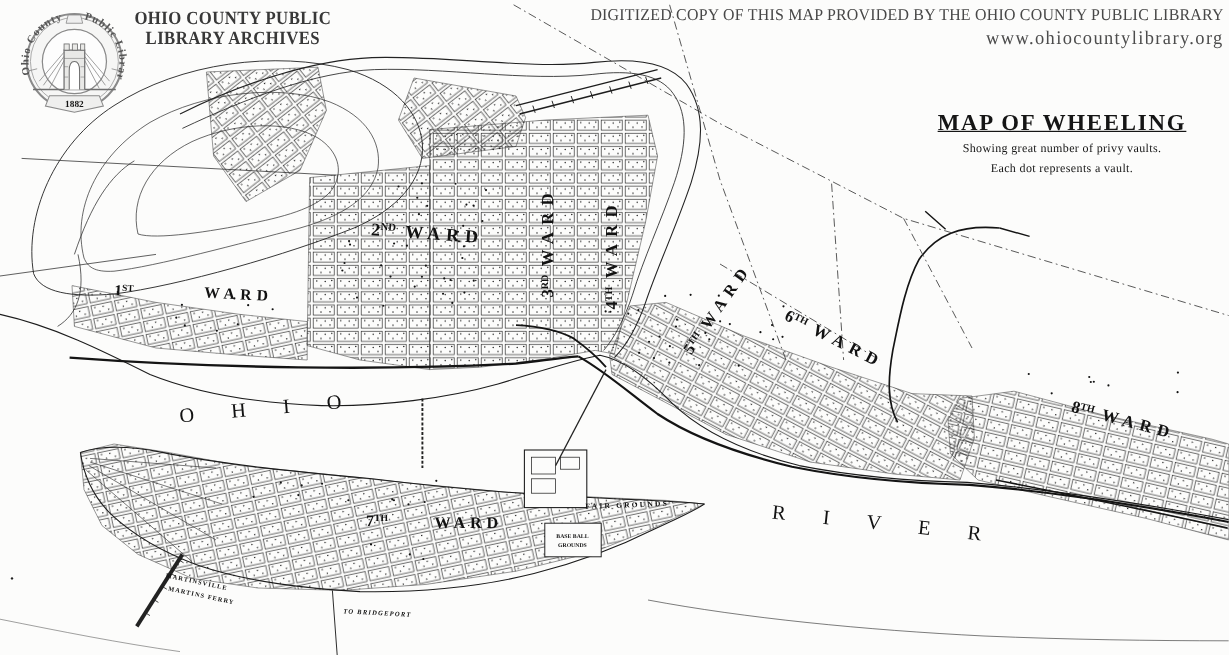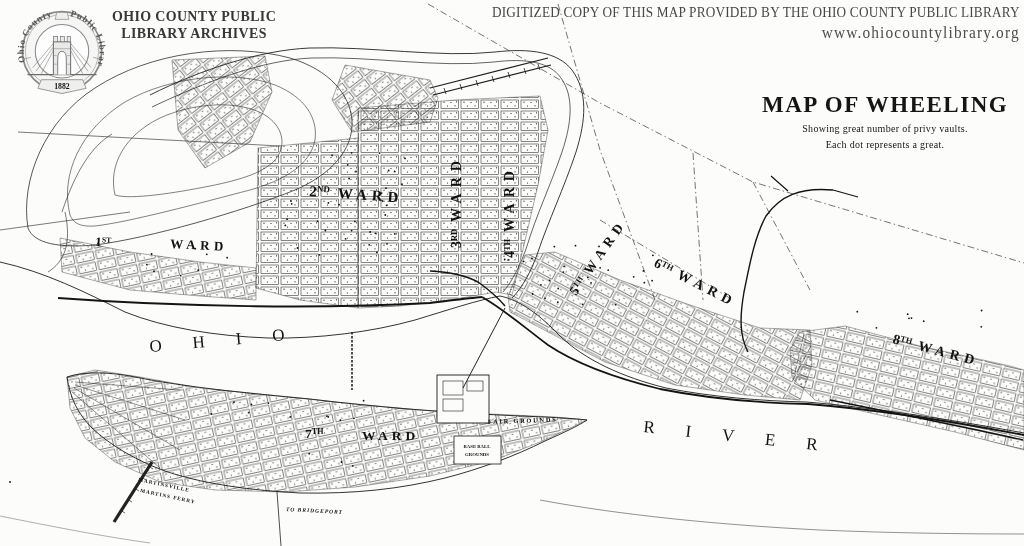--- a/index.html
+++ b/index.html
@@ -8,21 +8,21 @@
   .stage{position:absolute;inset:0;}
   
   .archives{position:absolute;left:112px;top:7px;color:#383838;
     font-size:15.5px;font-weight:bold;letter-spacing:.4px;line-height:1.12;
     text-align:center;transform:scaleX(.9);transform-origin:left top;white-space:nowrap;}
   .credit{position:absolute;right:4px;top:5px;text-align:right;color:#474747;
     transform:scaleX(.96);transform-origin:right top;}
   .credit .l1{font-size:13.8px;letter-spacing:.2px;white-space:nowrap;}
   .credit .l2{font-size:16px;letter-spacing:1.2px;margin-top:3px;color:#4c4c4c;}
   .titleblock{position:absolute;left:762px;top:92px;width:246px;text-align:center;color:#151515;}
-  .titleblock .t{font-size:23px;font-weight:bold;letter-spacing:1.5px;white-space:nowrap;}
+  .titleblock .t{font-size:19px;font-weight:bold;letter-spacing:1.5px;white-space:nowrap;text-decoration:underline;}
   .titleblock .s{font-size:10px;margin-top:5px;white-space:nowrap;letter-spacing:.3px;}
   
   svg text{font-family:"Liberation Serif","DejaVu Serif",serif;fill:#121212;}
   .ward{font-weight:bold;}
   .riv{font-size:17px;letter-spacing:31px;font-weight:500;}
   .tiny{font-weight:bold;}
   .sup{font-size:.6em;}
   .seal-arc{font-size:10.5px;font-weight:bold;letter-spacing:1px;fill:#555;}
 </style>
 </head>
@@ -307,16 +307,16 @@
   </div>
 
   <div class="credit">
     <div class="l1">DIGITIZED COPY OF THIS MAP PROVIDED BY THE OHIO COUNTY PUBLIC LIBRARY</div>
     <div class="l2">www.ohiocountylibrary.org</div>
   </div>
 
   <div class="titleblock">
     <div class="t">MAP OF WHEELING</div>
     <div class="s">Showing great number of privy vaults.</div>
-    <div class="s">Each dot represents a great.</div>
+    <div class="s">Each dot represents a vault.</div>
   </div>
 
 </div>
 
 </body></html>

